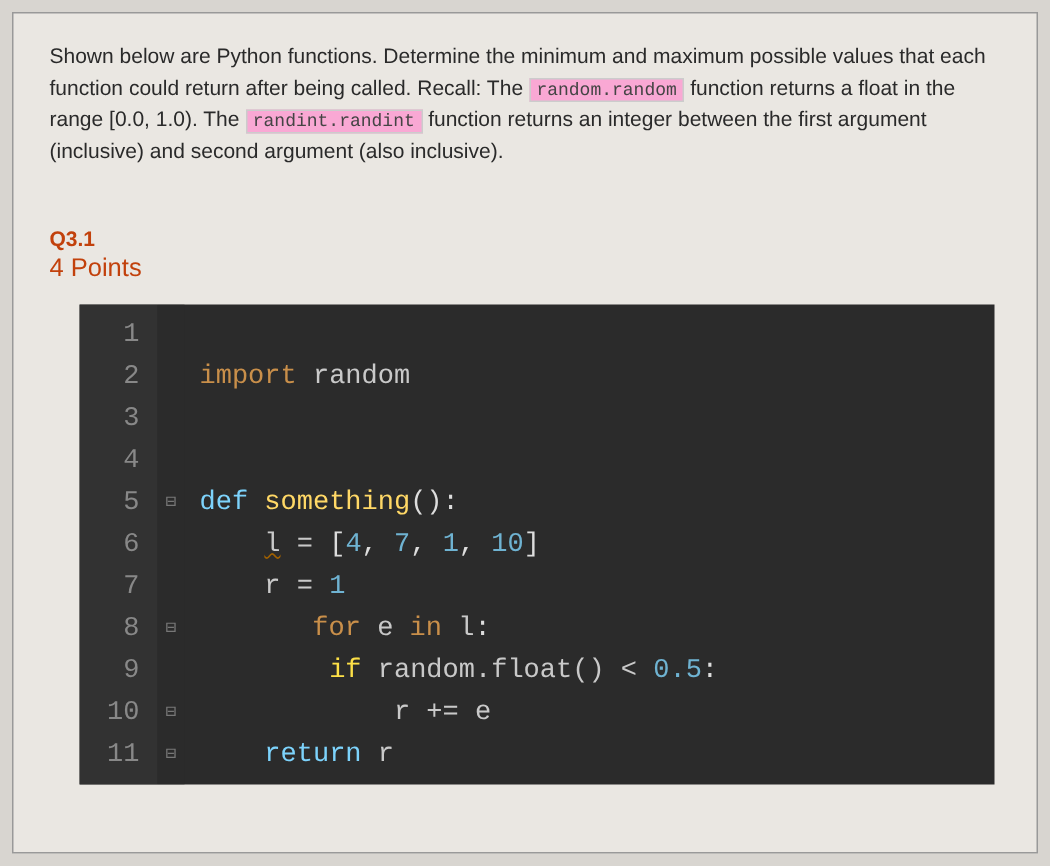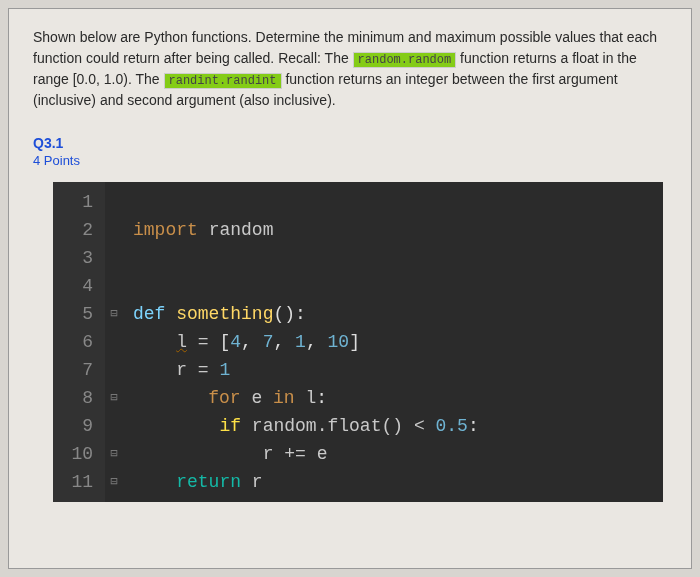--- a/index.html
+++ b/index.html
@@ -18,37 +18,37 @@
       box-sizing: border-box;
       height: calc(100% - 16px);
       border: 1px solid #999;
     }
     .instructions {
       font-size: 14px;
       line-height: 1.5;
       color: #2a2a2a;
     }
     .code-inline {
-      background: #84cc16;
+      background: #f9a8d4;
       border: 1px solid #ccc;
       padding: 0 4px;
       font-family: "Courier New", monospace;
       font-size: 12px;
       color: #444;
     }
     .q-header {
-      margin-top: 24px;
+      margin-top: 40px;
       font-size: 14px;
-      color: #1d4ed8;
+      color: #c2410c;
     }
     .q-num {
       font-weight: bold;
     }
     .q-points {
-      font-size: 13px;
+      font-size: 17px;
       margin-top: 2px;
     }
     .code-block {
       margin-top: 14px;
       margin-left: 20px;
       background: #2b2b2b;
       display: flex;
       font-family: "Consolas", "Courier New", monospace;
       font-size: 18px;
       line-height: 28px;
@@ -77,21 +77,21 @@
     }
     .code-lines {
       padding: 6px 10px;
       color: #ddd;
     }
     .kw-import { color: #c98f4a; }
     .kw-def { color: #7dd3fc; }
     .kw-for { color: #c98f4a; margin-left: 32px; }
     .kw-if { color: #fde047; }
     .kw-in { color: #c98f4a; }
-    .kw-return { color: #14b8a6; }
+    .kw-return { color: #7dd3fc; }
     .mod { color: #c9c9c9; }
     .fn-name { color: #ffd866; }
     .paren { color: #ddd; }
     .var { color: #c9c9c9; }
     .op { color: #c9c9c9; }
     .num { color: #6fb3d2; }
     .list { color: #ddd; }
     .squiggle {
       text-decoration: underline wavy #a06000;
       text-decoration-thickness: 1px;

